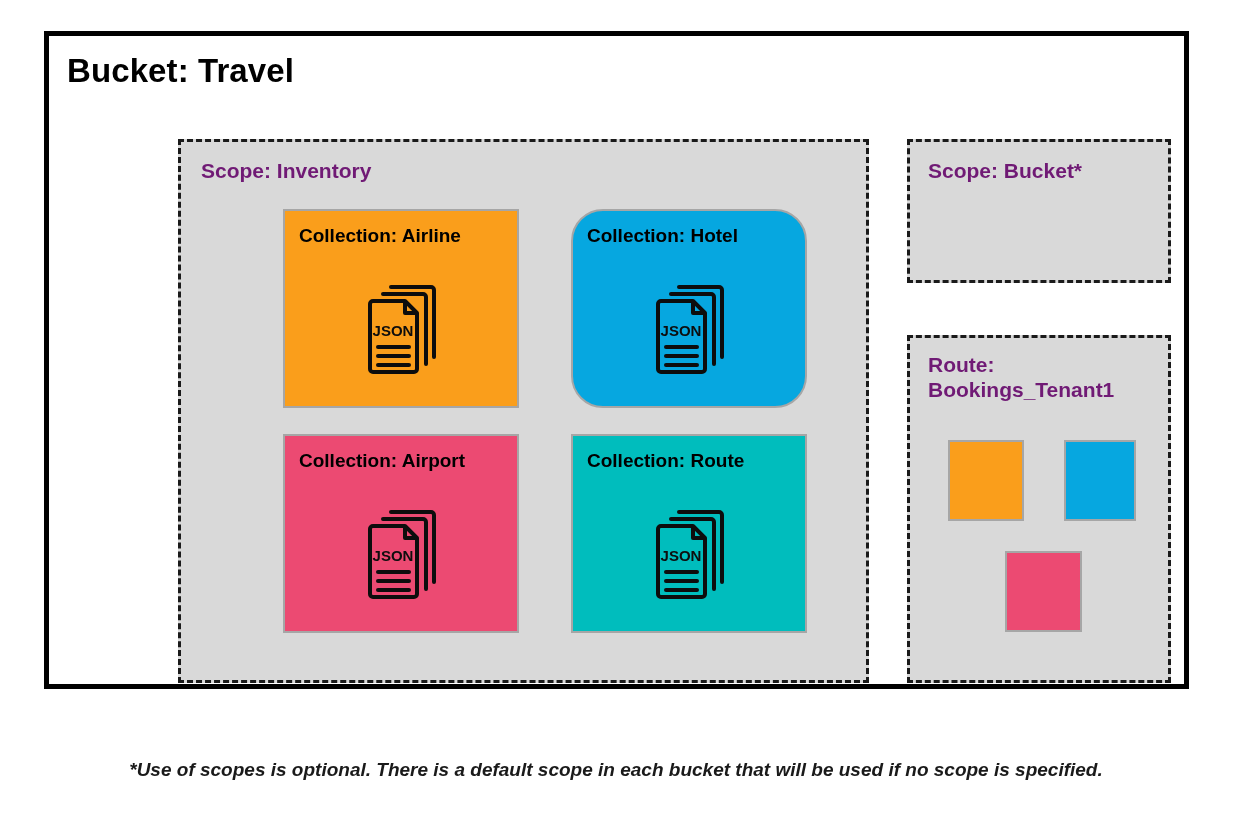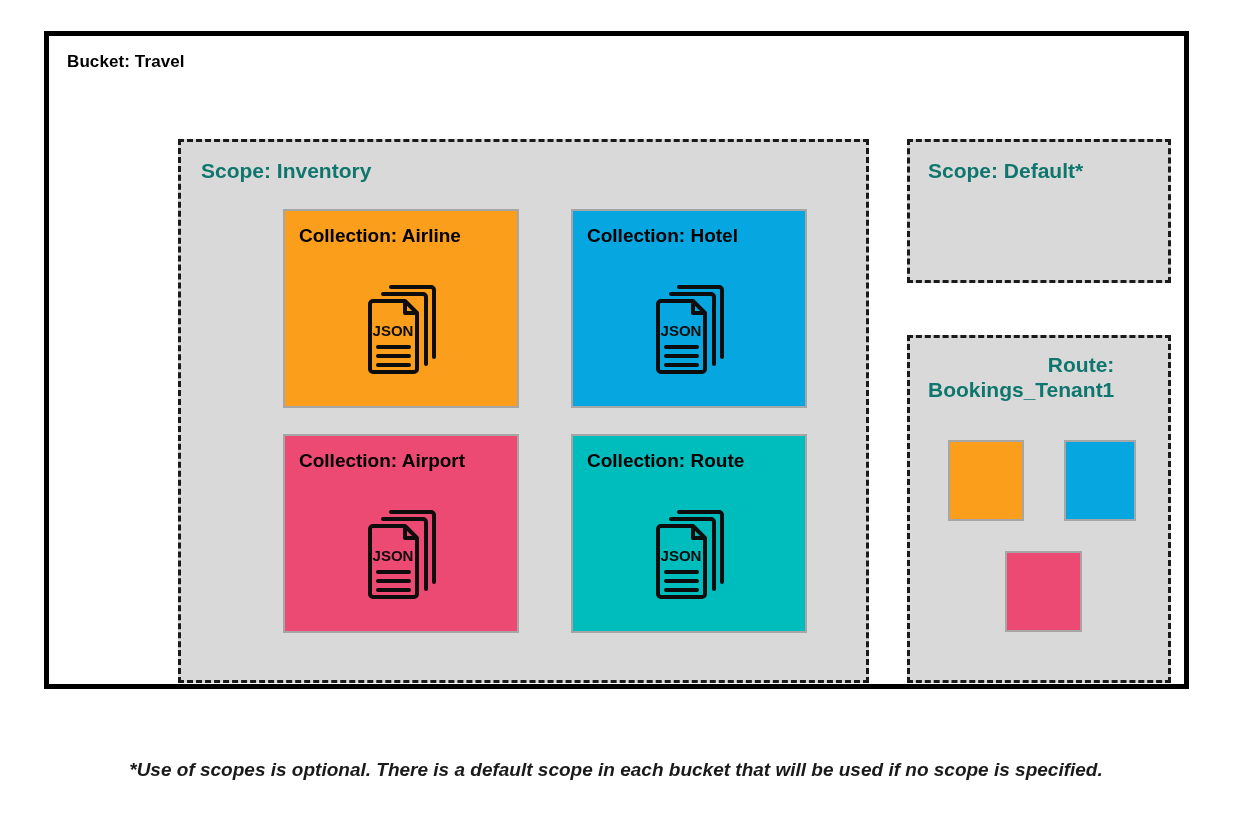--- a/index.html
+++ b/index.html
@@ -23,42 +23,41 @@
     width: 1145px;
     height: 658px;
     border: 5px solid #000000;
     background: #ffffff;
     box-sizing: border-box;
   }
   #bucket-title {
     position: absolute;
     left: 18px;
     top: 16px;
-    font-size: 17px;
+    font-size: 33px;
     font-weight: bold;
     color: #000000;
     letter-spacing: 0.1px;
     white-space: nowrap;
   }
 
   
   .scope-box {
     position: absolute;
     background: #d9d9d9;
     box-sizing: border-box;
     border: 3px dashed #1a1a1a;
   }
   .scope-title {
     position: absolute;
     font-size: 21px;
     font-weight: bold;
-    color: #0f766e;
+    color: #701a75;
     line-height: 1.18;
     white-space: pre-line;
-    text-align: right;
   }
 
   #scope-inventory {
     left: 129px;
     top: 103px;
     width: 691px;
     height: 544px;
   }
   #scope-inventory .scope-title {
     left: 20px;
@@ -98,21 +97,21 @@
   .collection-label {
     position: absolute;
     left: 14px;
     top: 14px;
     font-size: 19px;
     font-weight: bold;
     color: #000000;
     white-space: nowrap;
   }
   #card-airline { left: 102px; top: 67px; background: #fa9e1b; }
-  #card-hotel   { left: 390px; top: 67px; background: #06a7e0; }
+  #card-hotel   { left: 390px; top: 67px; background: #06a7e0; border-radius: 32px; }
   #card-airport { left: 102px; top: 292px; background: #ec4a72; }
   #card-route   { left: 390px; top: 292px; background: #00bdbd; }
 
   
   .json-icon {
     position: absolute;
     left: 50%;
     transform: translateX(-50%);
     top: 62px;
     width: 92px;
@@ -229,21 +228,21 @@
             <line x1="23" y1="74" x2="54" y2="74"></line>
             <line x1="23" y1="83" x2="54" y2="83"></line>
             <line x1="23" y1="92" x2="54" y2="92"></line>
           </g>
         </svg>
       </div>
     </div>
   </div>
 
   <div id="scope-default" class="scope-box">
-    <div class="scope-title">Scope: Default*</div>
+    <div class="scope-title">Scope: Bucket*</div>
   </div>
 
   <div id="scope-bookings" class="scope-box">
     <div class="scope-title">Route:
 Bookings_Tenant1</div>
     <div id="mini-orange" class="mini-square"></div>
     <div id="mini-blue" class="mini-square"></div>
     <div id="mini-pink" class="mini-square"></div>
   </div>
 

